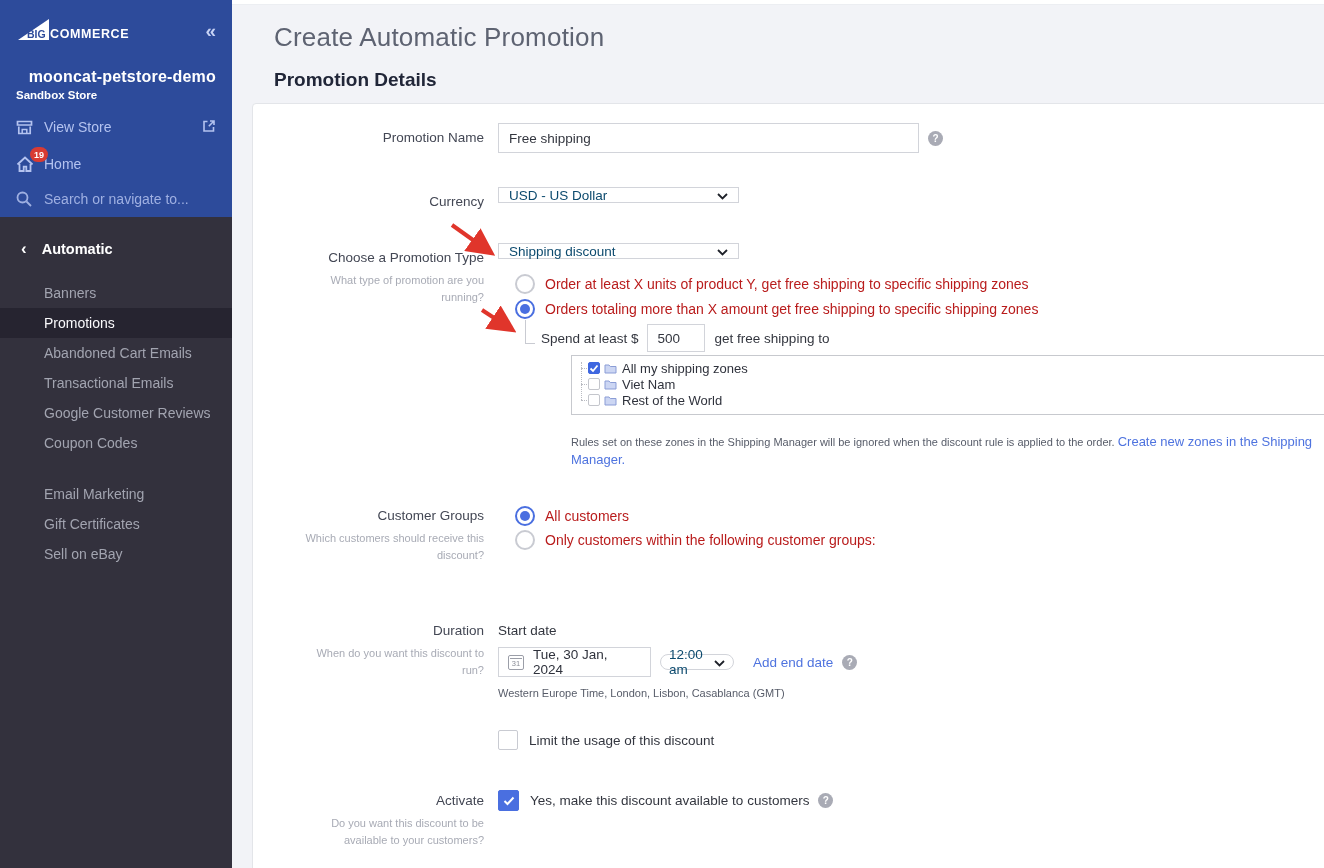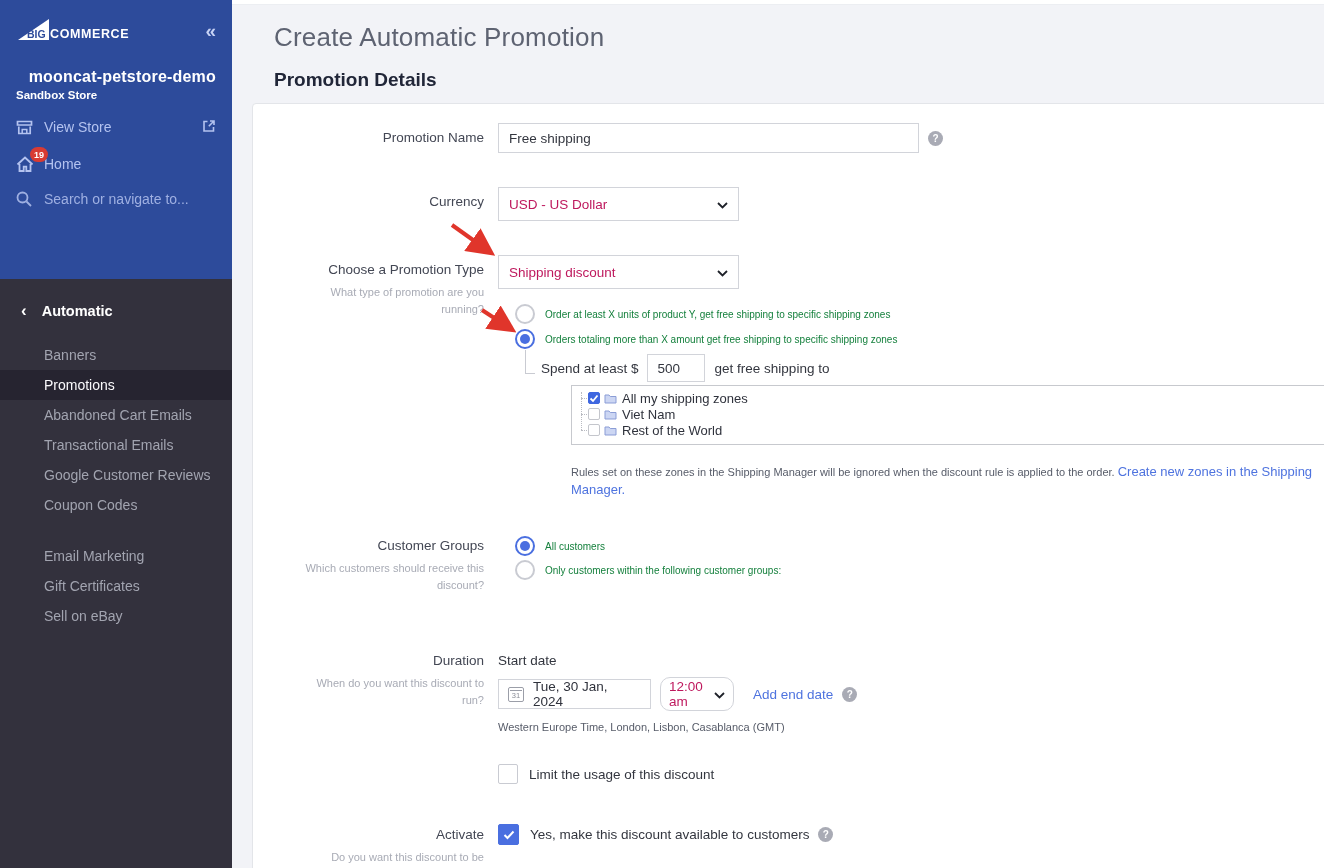--- a/index.html
+++ b/index.html
@@ -3,21 +3,21 @@
 <meta charset="utf-8">
 <style>
   * { box-sizing: border-box; margin: 0; padding: 0; }
   html, body { width: 1324px; height: 868px; overflow: hidden; }
   body { font-family: "Liberation Sans", sans-serif; background: #fff; position: relative; }
 
   .app { display: flex; width: 1324px; height: 868px; }
 
   
   .sidebar { width: 232px; flex-shrink: 0; background: #33313d; display: flex; flex-direction: column; }
-  .sidebar-top { background: #2d4b9b; height: 279px; padding: 0 16px; flex-shrink: 0; }
+  .sidebar-top { background: #2d4b9b; height: 217px; padding: 0 16px; flex-shrink: 0; }
   .logo-row { display: flex; justify-content: space-between; align-items: center; padding-top: 17px; }
   .collapse-btn { color: #c6d2f5; font-size: 19px; font-weight: bold; cursor: pointer; line-height: 1; }
   .store-name { color: #fff; font-size: 16px; font-weight: 700; margin-top: 25px; letter-spacing: .2px; text-align: right; }
   .store-type { color: #fff; font-size: 11.5px; font-weight: 700; margin-top: 3px; }
   .side-link { display: flex; align-items: center; color: #b4c3f0; font-size: 14px; margin-top: 15px; height: 22px; cursor: pointer; position: relative; }
   .side-link .lk-icon { width: 28px; display: inline-flex; align-items: center; }
   .side-link:first-of-type { margin-top: 30px; }
   .ext-icon { margin-left: auto; }
   .badge { position: absolute; top: -9px; left: 14px; background: #d83b33; color: #fff; border-radius: 9px; min-width: 17px; height: 15px; font-size: 9px; font-weight: 700; display: flex; align-items: center; justify-content: center; padding: 0 4px; }
   .search-row { display: flex; align-items: center; color: #9fb0e2; font-size: 14px; margin-top: 16px; cursor: pointer; }
@@ -43,31 +43,31 @@
   .flabel-col { width: 231px; flex-shrink: 0; text-align: right; }
   .flabel { font-size: 13.5px; color: #434754; padding-top: 7px; }
   .flabel.no-pt { padding-top: 0; }
   .fhelp { font-size: 11px; color: #a8abb5; margin-top: 7px; line-height: 1.5; padding-left: 48px; }
   .fcontrol { margin-left: 14px; }
 
   .text-input { height: 30px; border: 1px solid #d2d4da; background: #fff; font-family: "Liberation Sans", sans-serif; font-size: 13.5px; color: #33363f; padding: 0 10px; outline: none; }
   .input-wide { width: 421px; }
   .help-dot { width: 15px; height: 15px; border-radius: 50%; background: #a9abb5; color: #fff; font-size: 10px; font-weight: 700; display: inline-flex; align-items: center; justify-content: center; margin-left: 9px; cursor: pointer; }
 
-  .select { width: 241px; height: 34px; border: 1px solid #d2d4da; background: #fff; display: flex; align-items: center; font-size: 13.5px; color: #be185d; padding: 0 10px; cursor: pointer; }
+  .select { width: 241px; height: 16px; border: 1px solid #d2d4da; background: #fff; display: flex; align-items: center; font-size: 13.5px; color: #0c4a6e; padding: 0 10px; cursor: pointer; }
   .select .chev { margin-left: auto; }
 
   .mb34 { margin-bottom: 34px; }
 
   .radio-list { margin-top: 15px; }
   .radio-row { display: flex; align-items: center; margin-left: 17px; margin-bottom: 5px; cursor: pointer; }
   .radio { width: 20px; height: 20px; border-radius: 50%; border: 2px solid #c9cbd2; background: #fff; flex-shrink: 0; position: relative; }
   .radio.checked { border-color: #4a6fe0; }
   .radio.checked::after { content: ""; position: absolute; left: 3px; top: 3px; width: 10px; height: 10px; border-radius: 50%; background: #4a6fe0; }
-  .radio-label { font-size: 10px; color: #15803d; margin-left: 10px; }
+  .radio-label { font-size: 14px; color: #b91c1c; margin-left: 10px; }
 
   .spend-row { display: flex; align-items: center; margin-top: 2px; }
   .l-connector { width: 10px; height: 24px; border-left: 1px solid #c9cbd2; border-bottom: 1px solid #c9cbd2; margin-left: 27px; margin-top: -12px; }
   .spend-text { font-size: 13.5px; color: #33363f; margin-left: 6px; }
   .spend-input { width: 58px; height: 28px; margin-left: 8px; }
   .spend-suffix { margin-left: 10px; }
 
   .zones-box { border: 1px solid #c7c9ce; margin-left: 73px; margin-top: 3px; width: 758px; padding: 4px 0 6px 0; position: relative; }
   .zones-tree { position: relative; padding-left: 16px; }
   .zones-tree::before { content: ""; position: absolute; left: 9px; top: 2px; bottom: 8px; border-left: 1px dotted #b9bbc2; }

